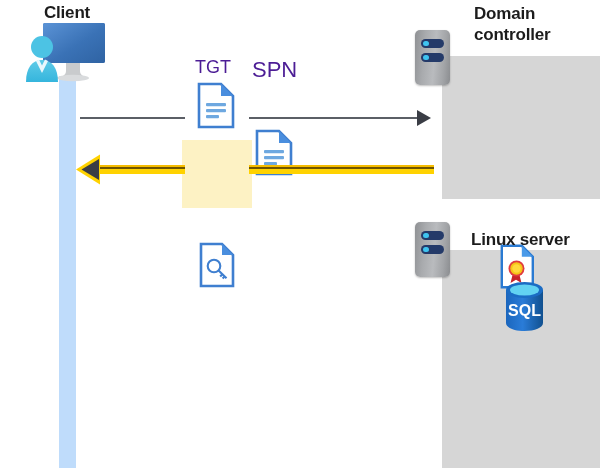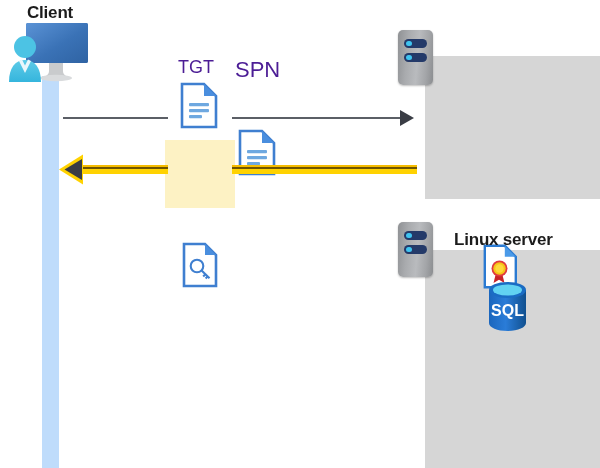--- a/index.html
+++ b/index.html
@@ -4,21 +4,21 @@
 <style>
   html,body{margin:0;padding:0;background:#ffffff;}
   body{
     width:600px;height:468px;position:relative;overflow:hidden;
     font-family:"Liberation Sans","DejaVu Sans",sans-serif;
     color:#1a1a1a;
   }
   .stage{position:absolute;left:0;top:0;width:600px;height:468px;}
 
   
-  .abs{position:absolute;}
+  .abs{position:absolute;margin-left:17px;}
   .ttl{
     font-weight:bold;font-size:17px;line-height:21px;
     color:#1c1c1c;letter-spacing:-0.2px;white-space:pre-line;
   }
   .plain{font-size:17px;color:#4c1d95;}
 
   
   #lifeline{
     left:42px;top:76px;width:17px;height:392px;background:#bfdcfb;
   }
@@ -169,20 +169,22 @@
   </div>
 
   <div class="abs server" id="dc-server">
     <span class="pill p1">
         <i></i>
       </span>
     <span class="pill p2">
         <i></i>
       </span>
   </div>
+  <div class="abs ttl" id="dc-title">Domain
+controller</div>
 
   <div class="abs doc" id="cert-doc">
     <svg width="35" height="45" viewBox="0 0 35 45">
       <path d="M1.8 1.8 h20 l11 11 v30.4 h-31 z" fill="#ffffff" stroke="#2a7ad2" stroke-width="2.4"></path>
       <path d="M21.8 1.8 l11 11 h-11 z" fill="#4a9ae8"></path>
       <path d="M13.5 27 l-3 12 l5.5 -3.2 l5.5 3.2 l-3 -12 z" fill="#c8242a"></path>
       <circle cx="16.5" cy="24.5" r="8" fill="#e03a3f"></circle>
       <circle cx="16.5" cy="24.5" r="6.2" fill="#f5c518"></circle>
       <circle cx="16.5" cy="24.5" r="4.2" fill="#ffd93b"></circle>
     </svg>

